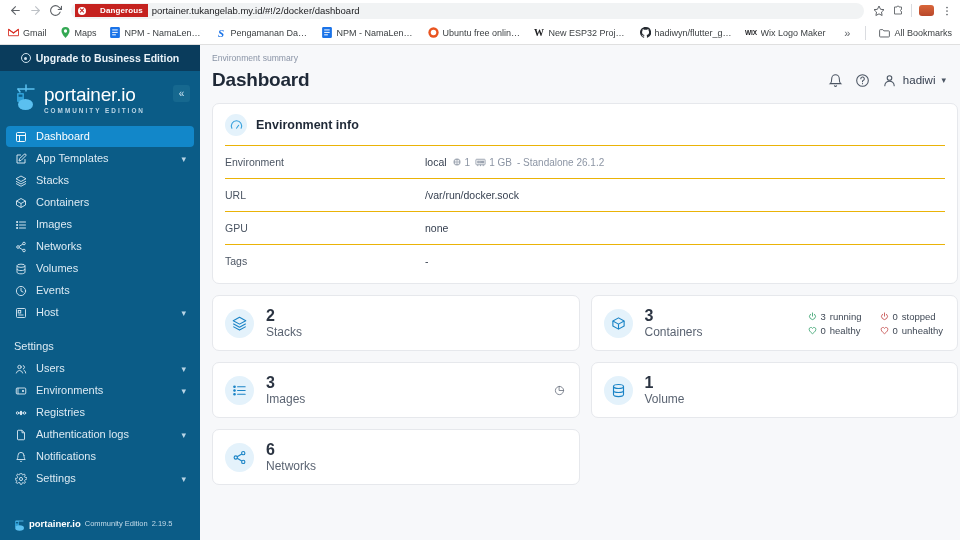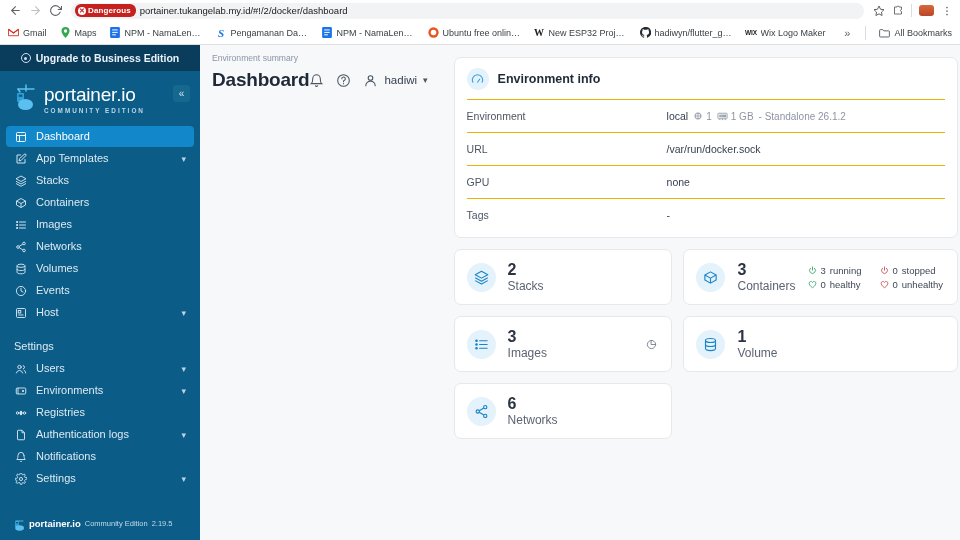--- a/index.html
+++ b/index.html
@@ -23,22 +23,22 @@
     border-radius: 50%; color: #5f6368; flex: 0 0 auto;
   }
   .nav-btn svg { display: block; }
   .omnibox {
     flex: 1 1 auto; height: 16px; margin-left: 4px;
     background: #f1f3f4; border-radius: 8px;
     display: flex; align-items: center; padding: 0 4px; gap: 4px;
     min-width: 0;
   }
   .danger-pill {
-    background: #c5221f; color: #fff; border-radius: 6px;
-    height: 13px; display: flex; align-items: center; gap: 2px;
+    background: #c5221f; color: #fff; border-radius: 0;
+    height: 13px; display: flex; align-items: center; gap: 14px;
     padding: 0 5px 0 3px; font-size: 8px; font-weight: bold;
     flex: 0 0 auto; letter-spacing: .1px;
   }
   .danger-pill .dp-ico {
     width: 8px; height: 8px; border-radius: 50%;
     background: #fff; color: #c5221f; font-size: 7px;
     display: flex; align-items: center; justify-content: center;
     font-weight: bold; line-height: 1;
   }
   .omnibox-url {
@@ -120,21 +120,21 @@
     margin-top: auto; padding: 10px 0 10px 14px;
     display: flex; align-items: center; gap: 4px;
   }
   .foot-logo { width: 11px; height: 13px; flex:0 0 auto; }
   .foot-name { font-size: 9.5px; color: #ffffff; font-weight: bold; }
   .foot-ver { font-size: 7.5px; color: #c3dbea; }
 
   
   .main {
     flex: 1 1 auto; background: #f7f8fa;
-    display: flex; flex-direction: row; min-width: 0;
+    display: flex; flex-direction: column; min-width: 0;
     overflow: hidden;
   }
   .page-head { padding: 8px 14px 0 12px; }
   .breadcrumb { font-size: 8.6px; color: #8a94a6; }
   .title-row { display: flex; align-items: center; margin-top: 6px; }
   .page-title { font-size: 19px; color: #1f2937; font-weight: bold; letter-spacing: -.2px;}
   .head-actions { margin-left: auto; display: flex; align-items: flex-start; gap: 12px; }
   .head-ico { color: #4b5563; display:flex; align-items:center; }
   .user-chip { display: flex; align-items: center; gap: 6px; }
   .user-name { font-size: 11.5px; color: #374151; }

